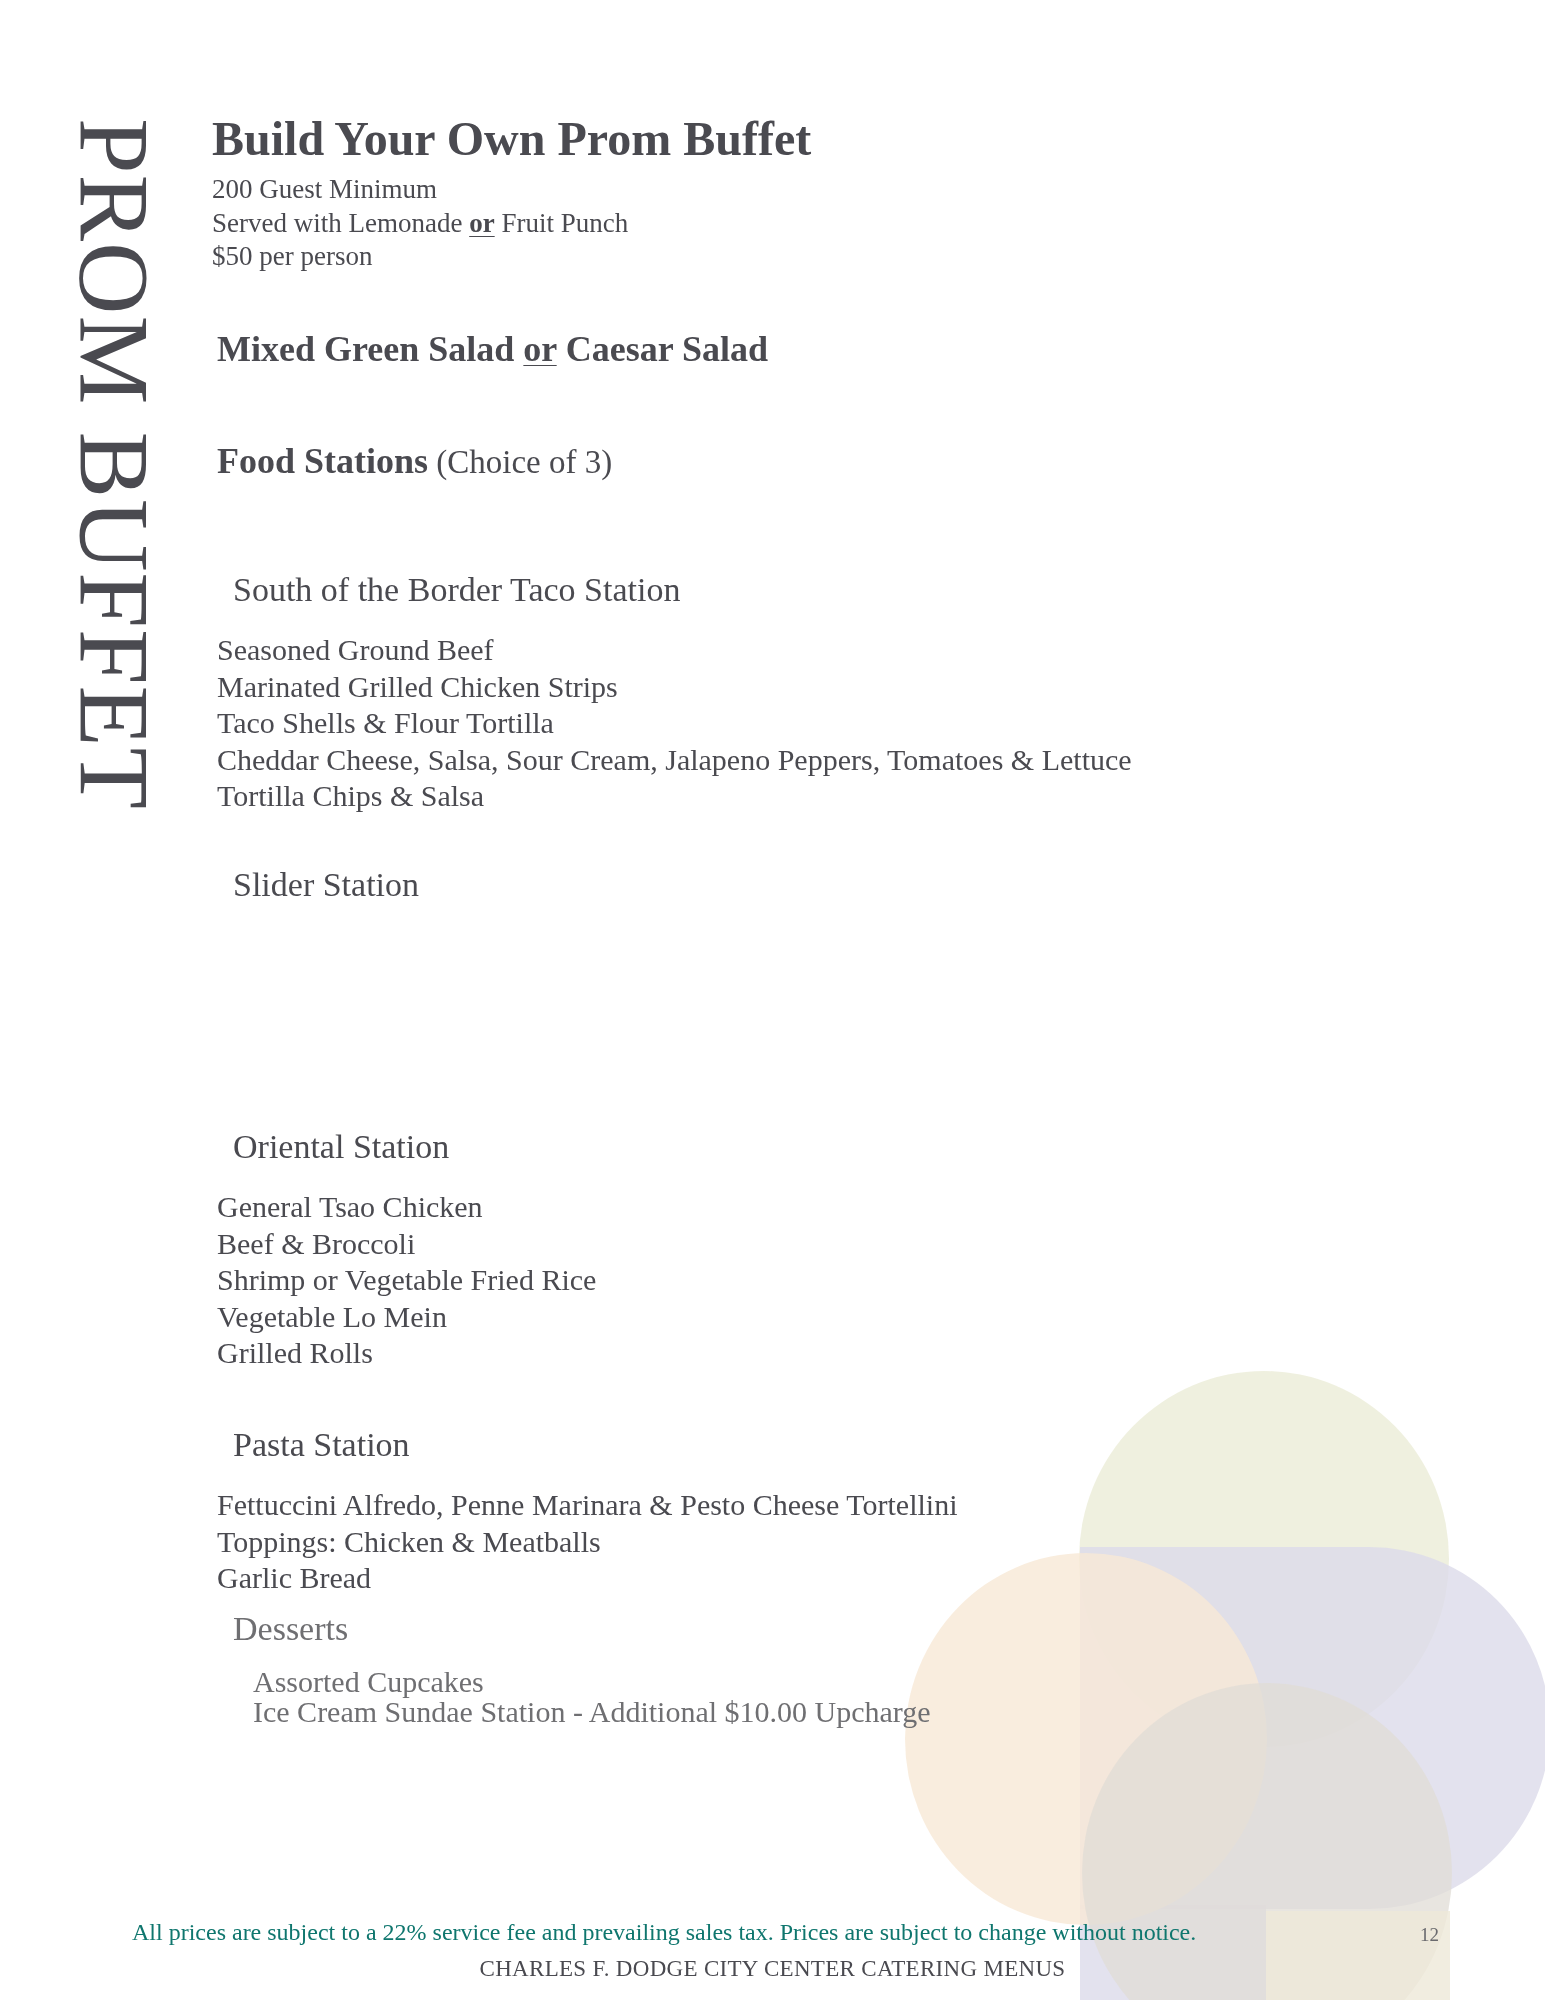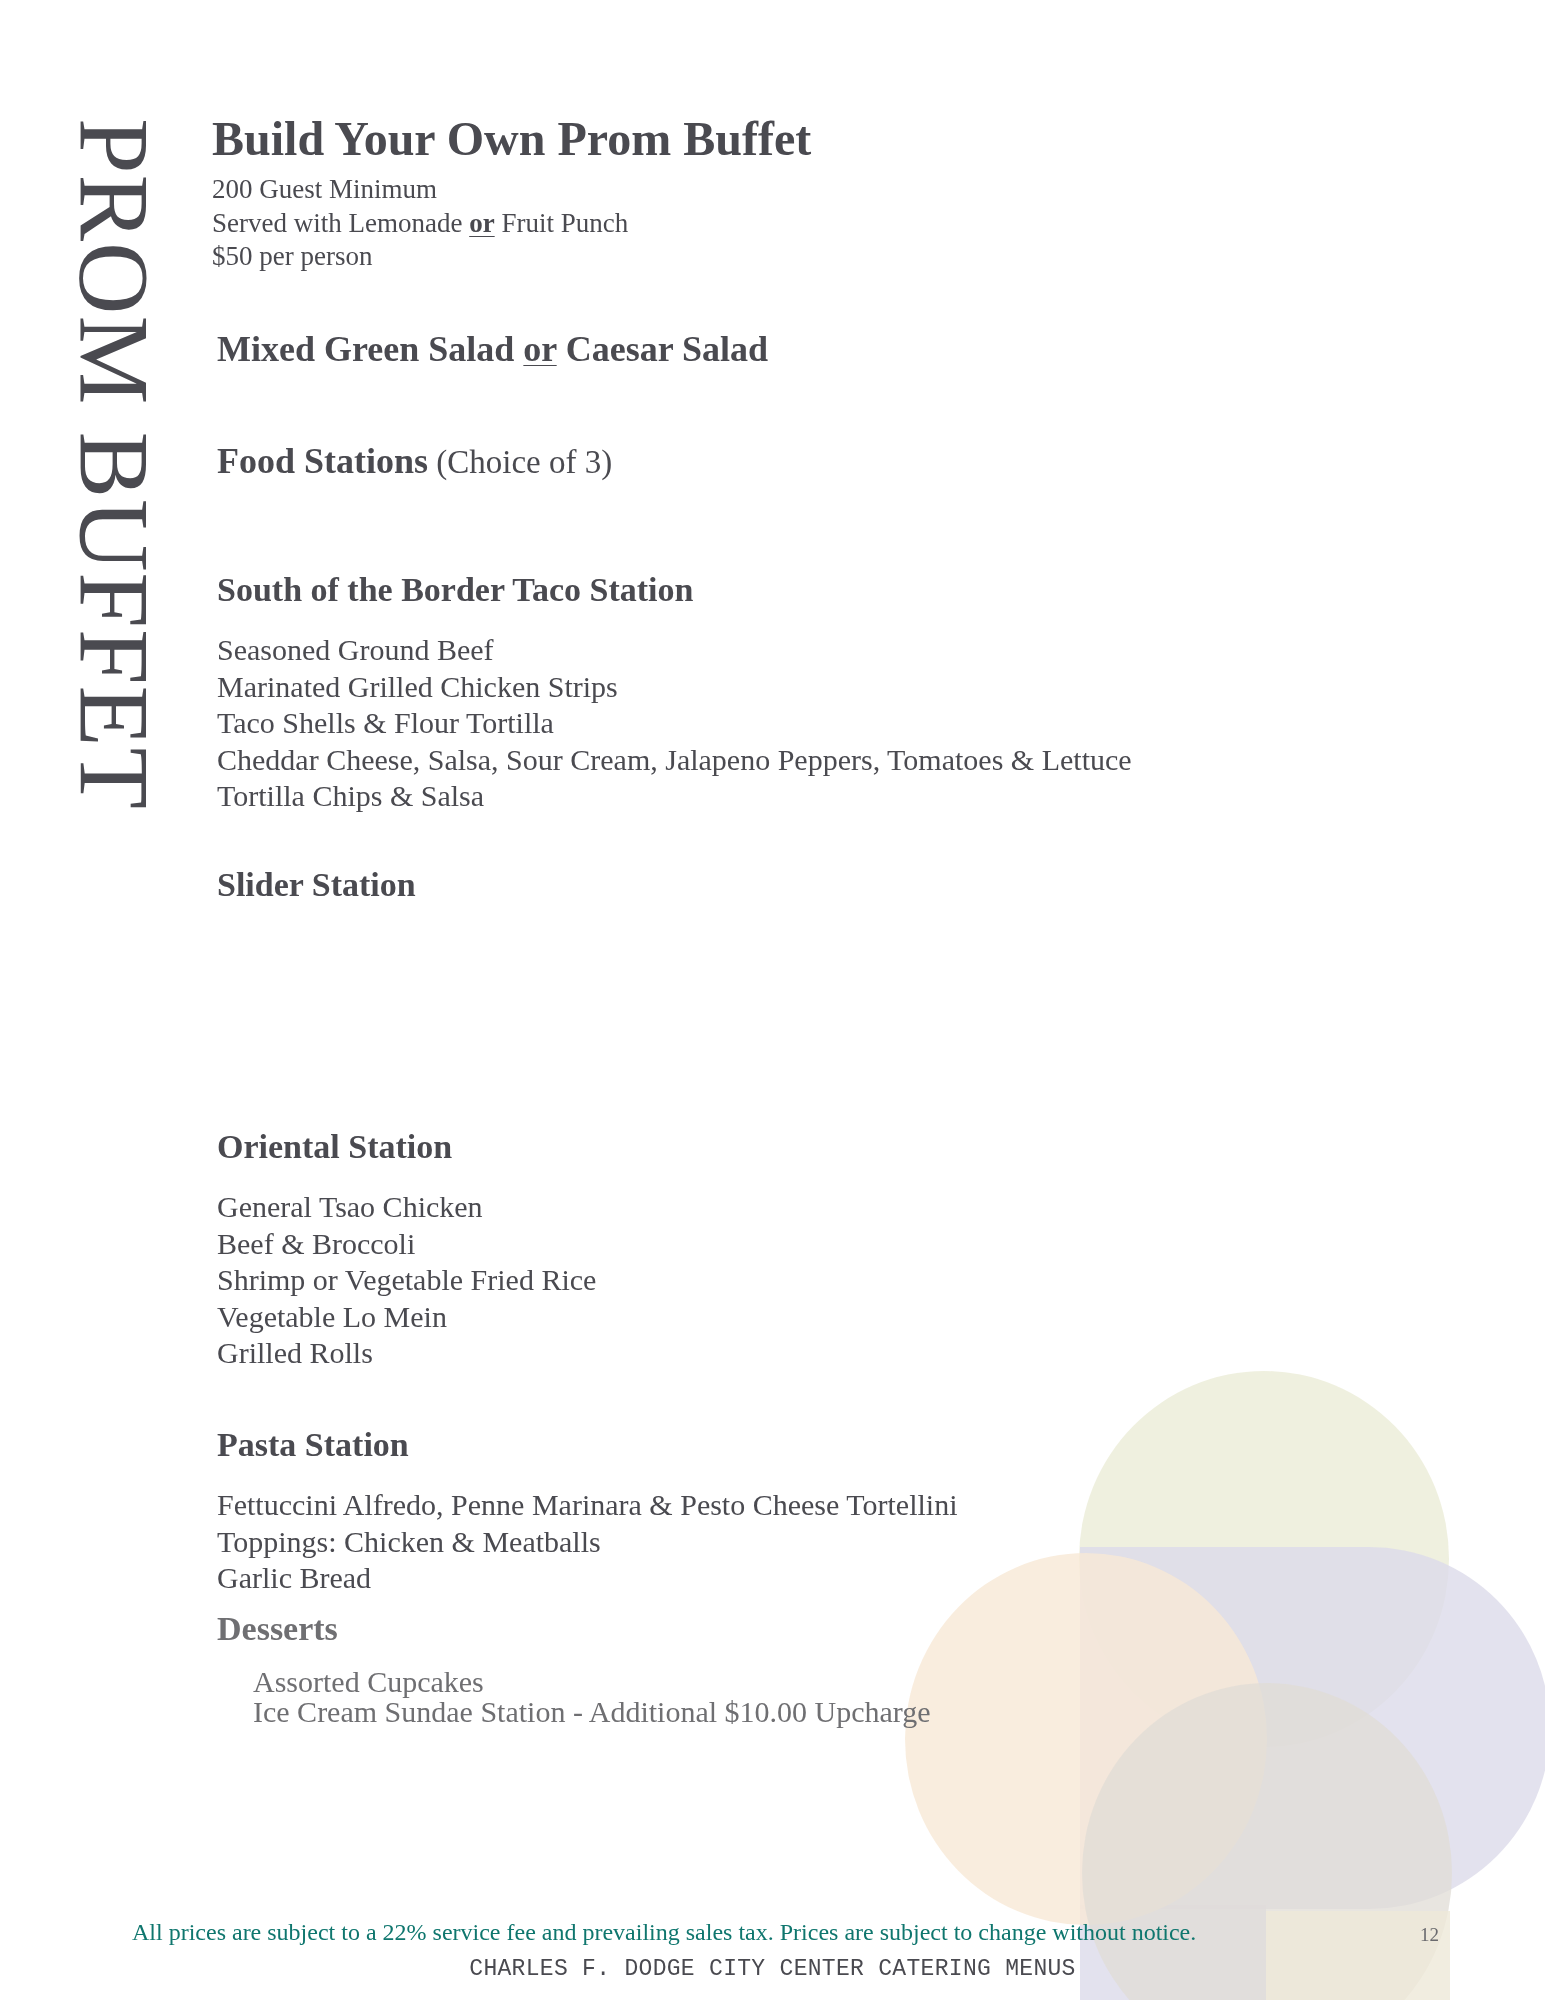--- a/index.html
+++ b/index.html
@@ -23,29 +23,29 @@
     color: #4a4a50; font-weight: normal;
   }
   .block { position: absolute; left: 212px; }
   .title { font-size: 48px; font-weight: bold; line-height: 56px; top: 111px; left: 212px; position: absolute; white-space: nowrap; }
   .sub { top: 173px; font-size: 27px; line-height: 33.5px; }
   .sub div { white-space: nowrap; }
   .u { text-decoration: underline; text-decoration-thickness: 1px; text-underline-offset: 4px; font-weight: bold; }
   .h2 { font-size: 36px; font-weight: bold; line-height: 44px; white-space: nowrap; left: 217px; }
   .h2 .light { font-weight: normal; font-size: 33px; }
   .sec { left: 217px; }
-  .sec .hd { font-size: 34px; font-weight: bold; line-height: 44px; white-space: nowrap; }
+  .sec .hd { font-size: 34px; font-weight: normal; line-height: 44px; white-space: nowrap; margin-left: 16px; }
   .sec .it { font-size: 30px; line-height: 36.5px; white-space: nowrap; }
   .sec .items { margin-top: 20px; }
   .desserts { color: #6f6f72; }
   .desserts .it { line-height: 30px; }
   .desserts .items { margin-top: 16px; margin-left: 36px; }
   .footer-note { position: absolute; left: 132px; top: 1918px; font-size: 24px; line-height: 28px; white-space: nowrap; color: #0f766e; }
   .page-num { position: absolute; left: 1420px; top: 1924px; font-size: 19px; line-height: 22px; color: #6a6a6e; }
-  .footer-brand { position: absolute; left: 0; width: 1545px; text-align: center; top: 1955px; font-family: Liberation Mono, monospace; font-size: 23px; line-height: 28px; color: #4a4a50; letter-spacing: 0.3px; }
+  .footer-brand { position: absolute; left: 0; width: 1545px; text-align: center; top: 1955px; font-family: Liberation Serif, serif; font-size: 23px; line-height: 28px; color: #4a4a50; letter-spacing: 0.3px; }
   .footer-brand span { position: relative; left: 0px; }
 </style>
 </head>
 <body>
 
 <div class="deco c-green"></div>
 <div class="deco c-lav"></div>
 <div class="deco c-lav2"></div>
 <div class="deco c-peach"></div>
 <div class="deco c-gray"></div>

